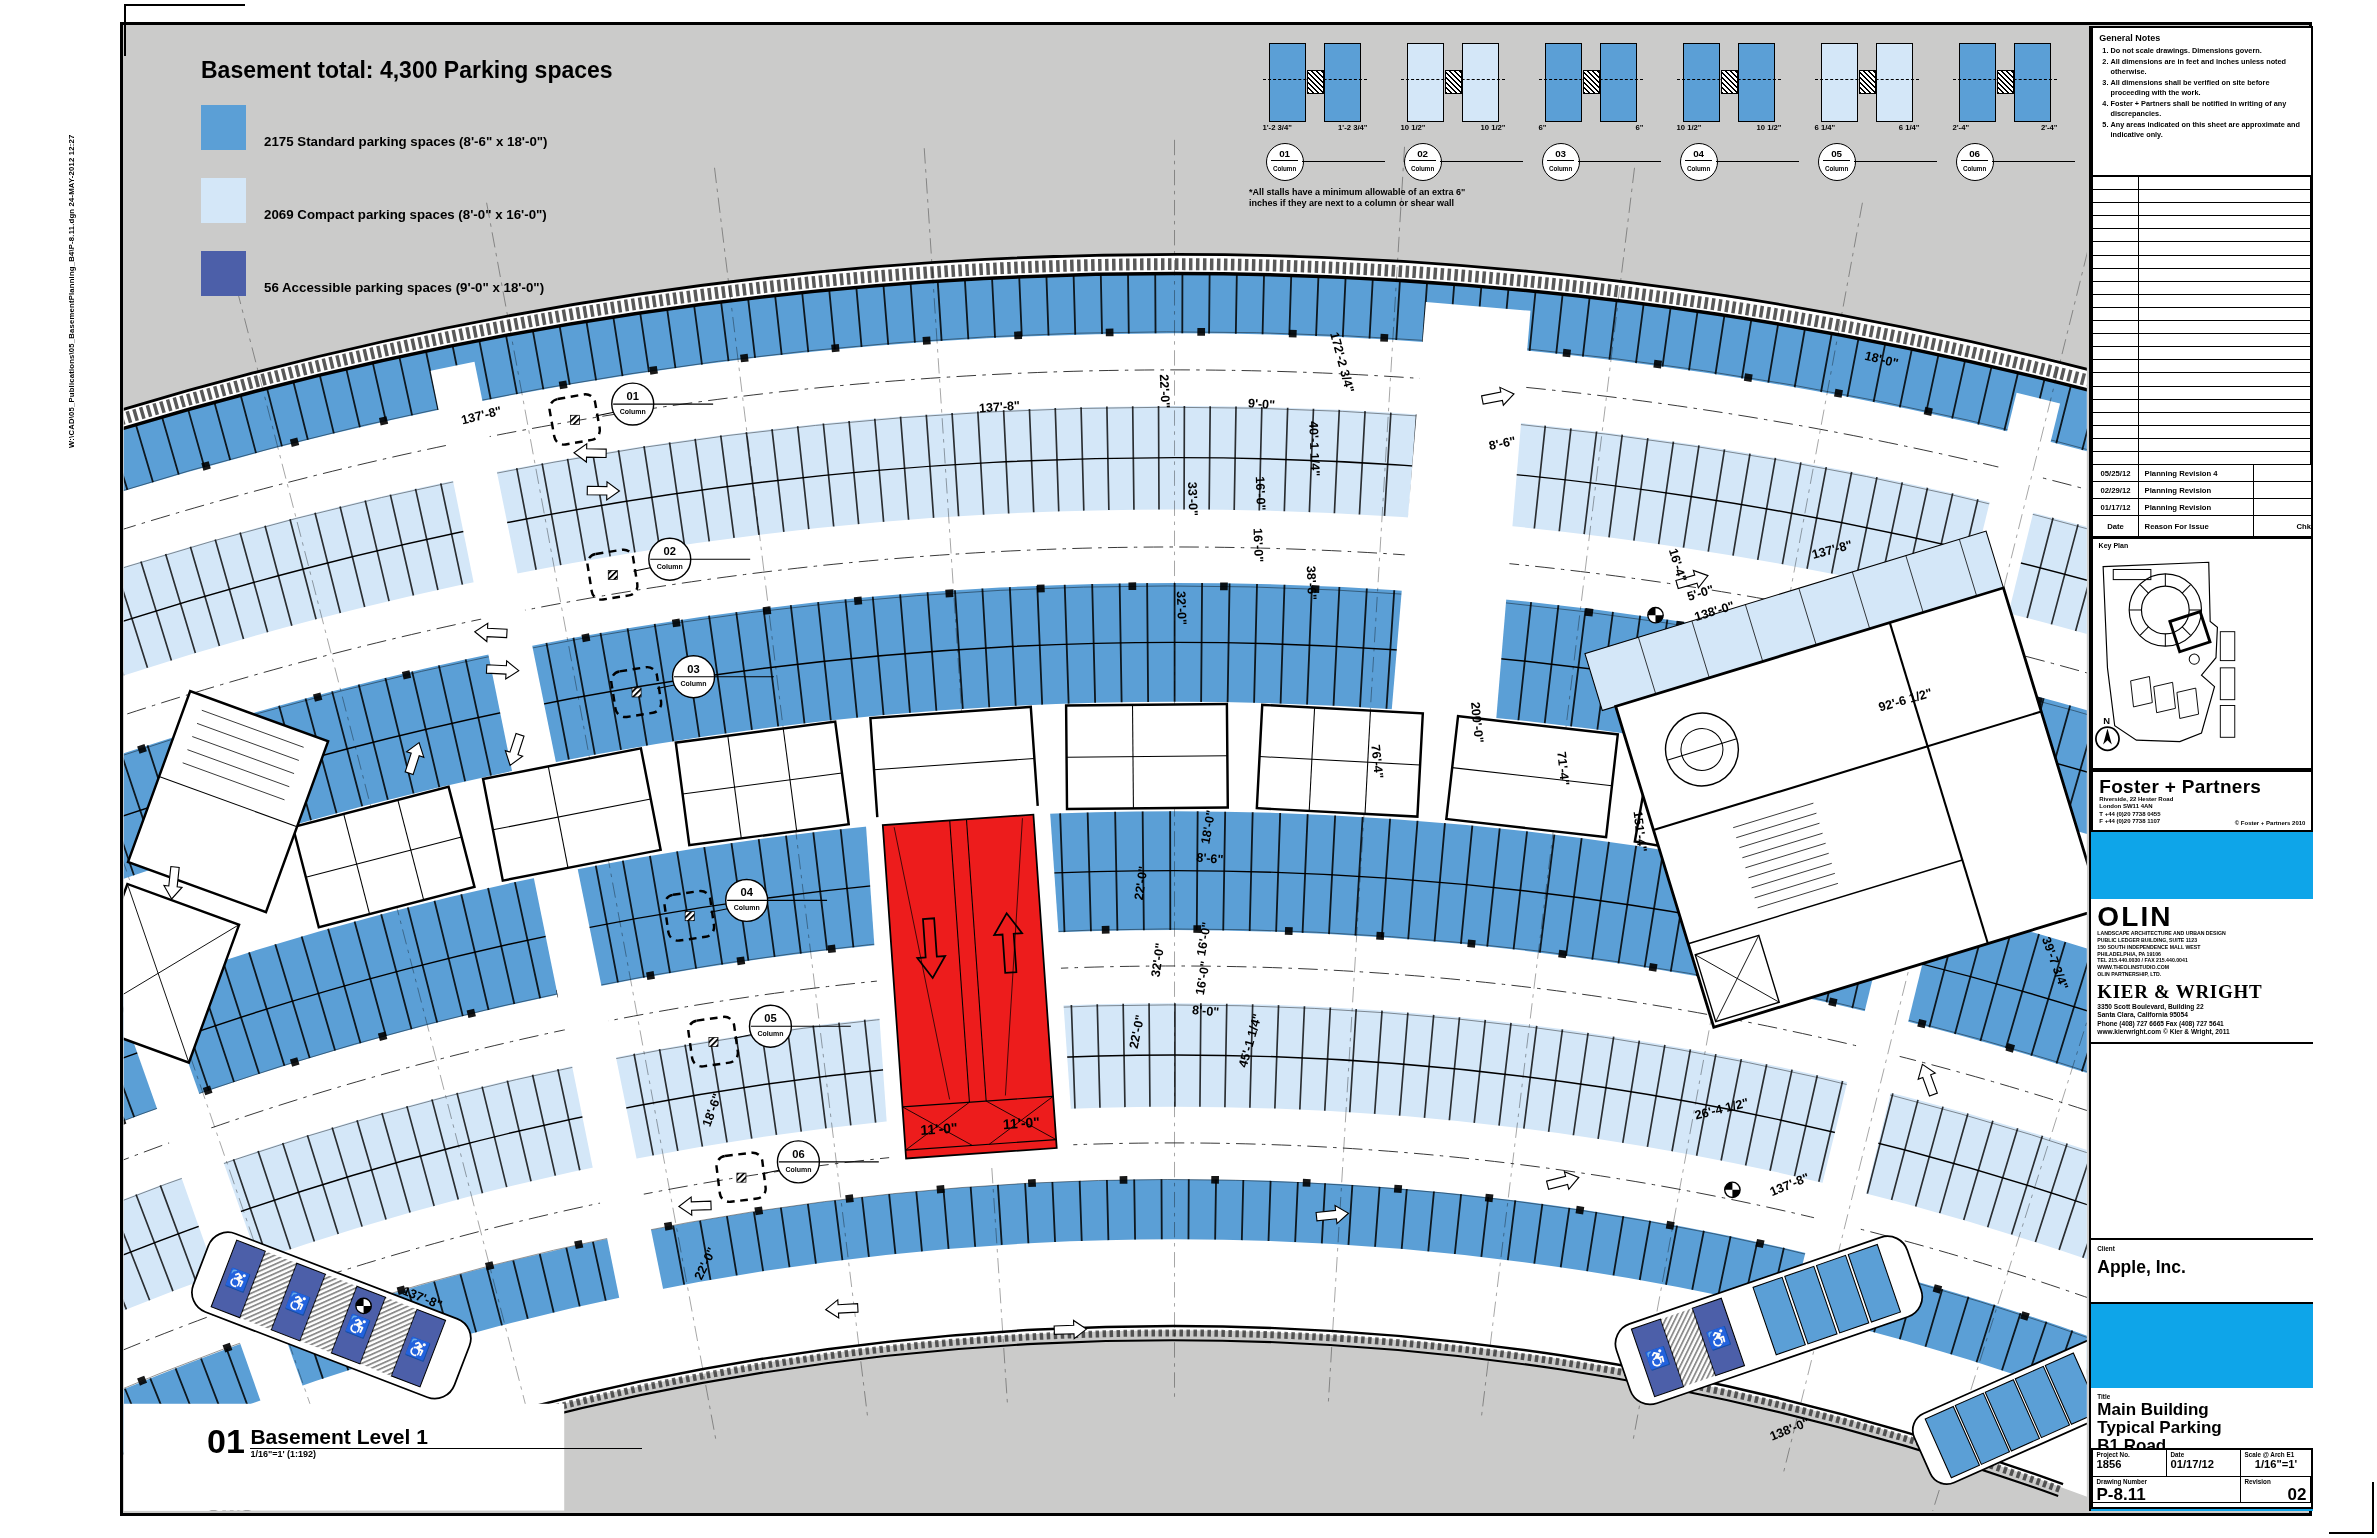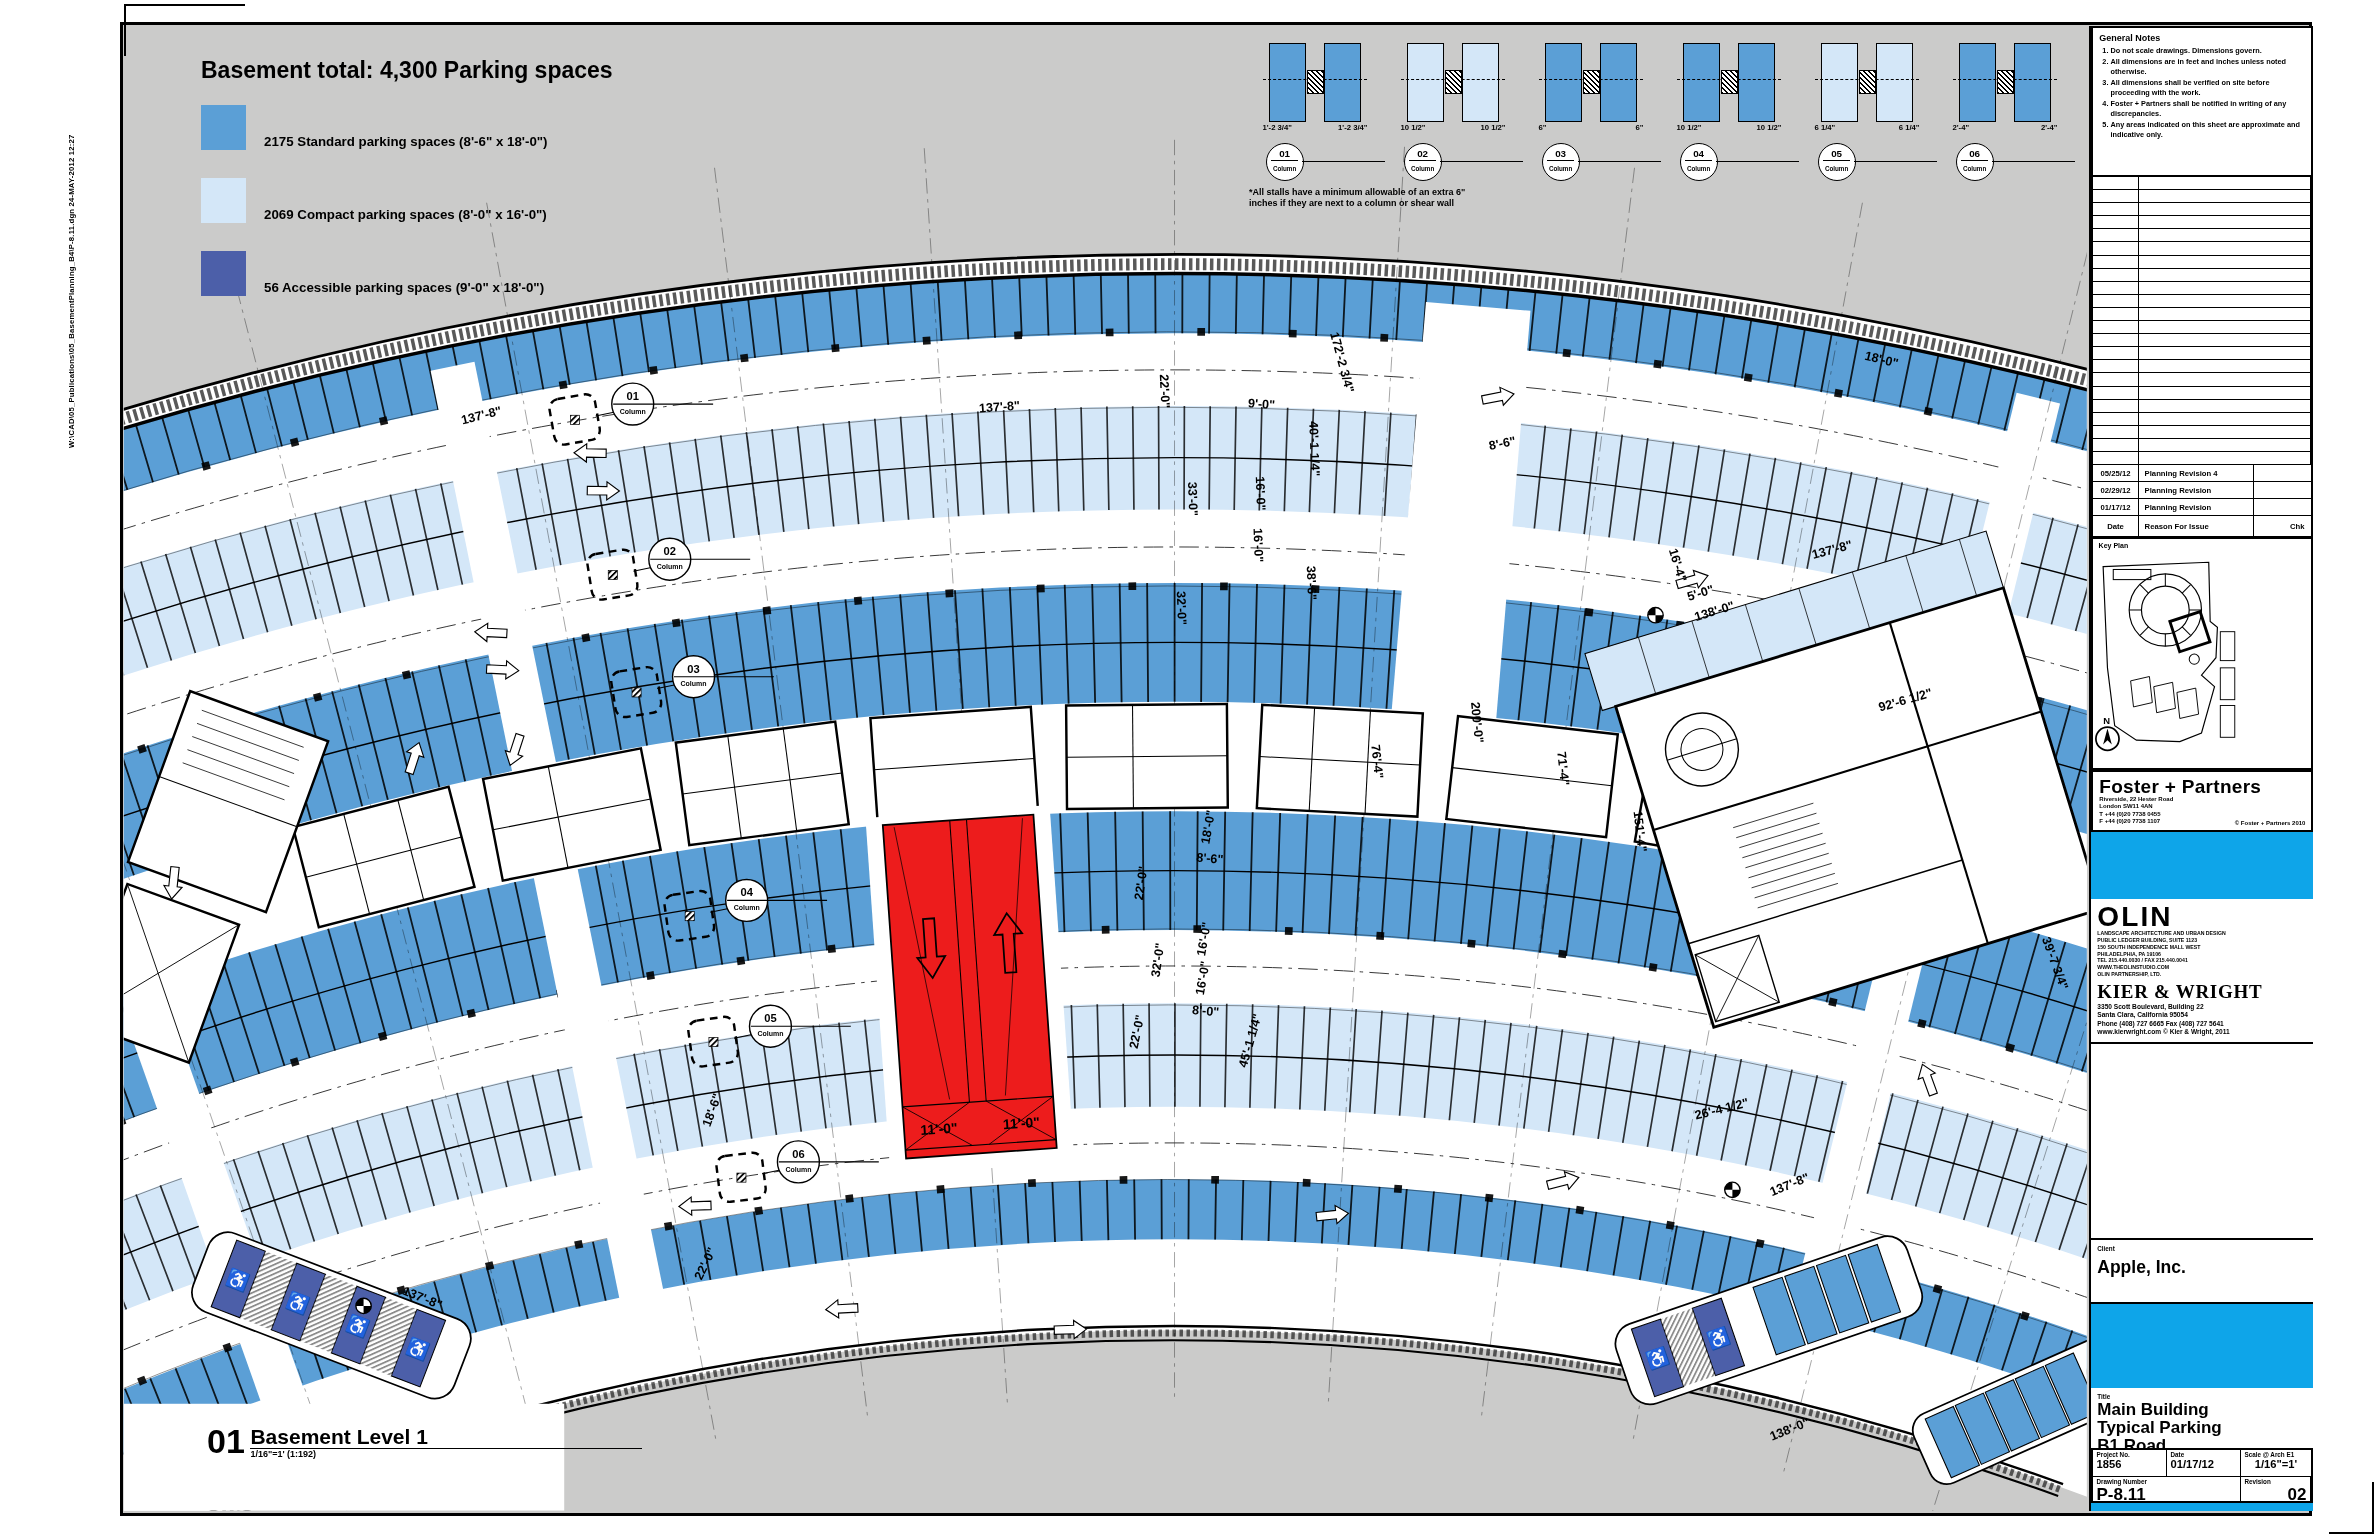--- a/index.html
+++ b/index.html
@@ -47,42 +47,42 @@
   #tb-notes h3{font-size:9px;margin:0 0 2.8px;}
   #tb-notes ol{margin:0;padding-left:11.2px;font-size:7.3px;font-weight:bold;line-height:1.3;}
   #tb-notes li{margin-bottom:2.1px;}
   #tb-revs{top:151px;height:362px;display:flex;flex-direction:column;border-left:2.1px solid #000;border-right:2.1px solid #000;}
   .rev-empty{flex:1;border-bottom:0.7px solid #000;display:flex;}
   .rev-empty i{display:block;width:45px;border-right:1.4px solid #000;} .rev-empty u{display:block;flex:1;border-right:1.4px solid #000;}
   .rev-row,.rev-head{display:flex;font-size:7.7px;font-weight:bold;border-bottom:1.4px solid #000;align-items:center;}
   .rev-row{height:16px;} .rev-head{height:20px;}
   .rv-d{width:45px;border-right:1.4px solid #000;text-align:left;align-self:stretch;display:flex;align-items:center;justify-content:center;}
   .rv-t{flex:1;padding-left:5.6px;border-right:1.4px solid #000;align-self:stretch;display:flex;align-items:center;}
-  .rv-c{width:21px;text-align:left;margin-left:36px;}
+  .rv-c{width:21px;text-align:right;margin-left:36px;}
   #tb-key{top:513px;height:231px;border-left:2.1px solid #000;border-right:2.1px solid #000;}
   #tb-key .kp-label{position:absolute;left:5.6px;top:2.8px;font-size:7px;font-weight:bold;}
   #tb-fp{top:744px;height:62px;border:2.1px solid #000;}
   #tb-fp .logo{font-size:19px;font-weight:bold;letter-spacing:0.3px;line-height:1;}
   .tinytext{font-size:6px;font-weight:bold;line-height:1.25;}
   #tb-fp .cc{position:absolute;right:5.6px;bottom:4.2px;font-size:6px;font-weight:bold;}
   #tb-arup{top:806px;height:67px;}
   #tb-arup .logo{font-family:"Liberation Serif",serif;font-size:25px;line-height:.9;letter-spacing:0.7px;}
   #tb-arup .nm{font-size:7.7px;font-weight:bold;margin:2.1px 0 1.4px;}
   .microtext{font-size:5.2px;font-weight:bold;line-height:1.3;}
   #tb-olin{top:873px;height:82px;}
   #tb-olin .logo{font-size:28px;font-weight:bold;letter-spacing:2.1px;line-height:.95;}
   #tb-kw{top:951px;height:67px;}
   #tb-kw .logo{font-family:"Liberation Serif",serif;font-size:19px;font-weight:bold;letter-spacing:0.7px;line-height:1.1;}
   #tb-kw .kwl{font-size:6.6px;font-weight:bold;line-height:1.3;}
   #tb-seal{top:1018px;height:196px;}
   #tb-client{top:1214px;height:64px;} #tb-project{top:1278px;height:84px;} #tb-title{top:1362px;height:62px;}
   .fld-label{font-size:6.3px;font-weight:bold;} 
   .fld-big{font-size:17.5px;font-weight:bold;margin-top:5.6px;}
   #tb-title .fld-big{font-size:17px;margin-top:1.4px;line-height:1.05;}
-  #tb-grid{top:1424px;height:53px;border-bottom:2.1px solid #000;display:grid;grid-template-columns:74px 74px 1fr;grid-template-rows:26.6px 26.6px;border-left:2.1px solid #000;border-right:2.1px solid #000;}
+  #tb-grid{top:1424px;height:59px;border-bottom:2.1px solid #000;display:grid;grid-template-columns:74px 74px 1fr;grid-template-rows:26.6px 26.6px;border-left:2.1px solid #000;border-right:2.1px solid #000;}
   .gcell{border-right:1.4px solid #000;border-bottom:1.4px solid #000;padding:1.4px 3.5px;box-sizing:border-box;}
   .gcell:nth-child(3n){border-right:none;}
   .gv{font-size:11.2px;font-weight:bold;} .gv-big{font-size:17px;font-weight:bold;} .gv-r{text-align:right;}
   #gc-dn{grid-column:1/3;}
   svg text.dim{font-size:18px;font-weight:bold;text-anchor:middle;}
   svg text.co-id{font-size:16px;font-weight:bold;text-anchor:middle;}
   svg text.co-lab{font-size:10px;font-weight:bold;text-anchor:middle;}
   svg text.ramp-dim{font-size:20px;font-weight:bold;text-anchor:middle;}
   svg text.wc{font-size:26px;text-anchor:middle;}
 </style>

